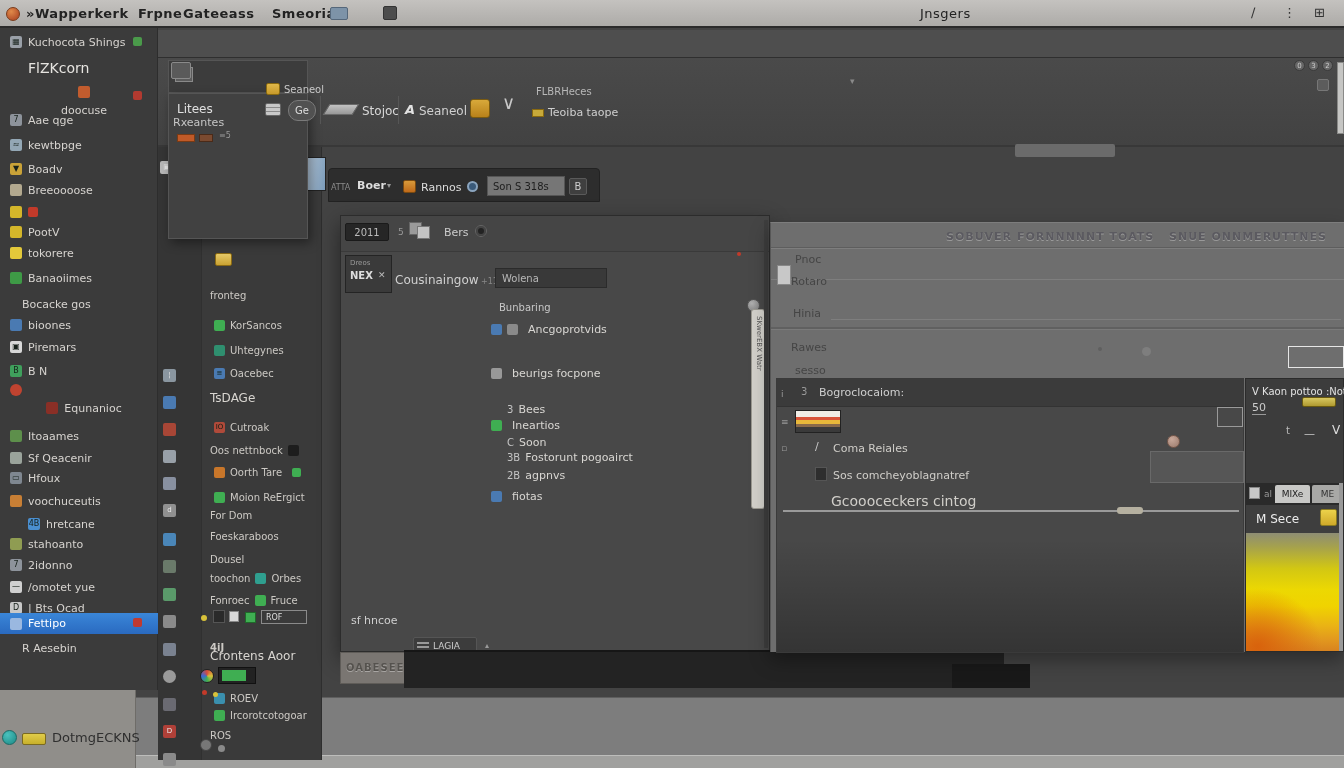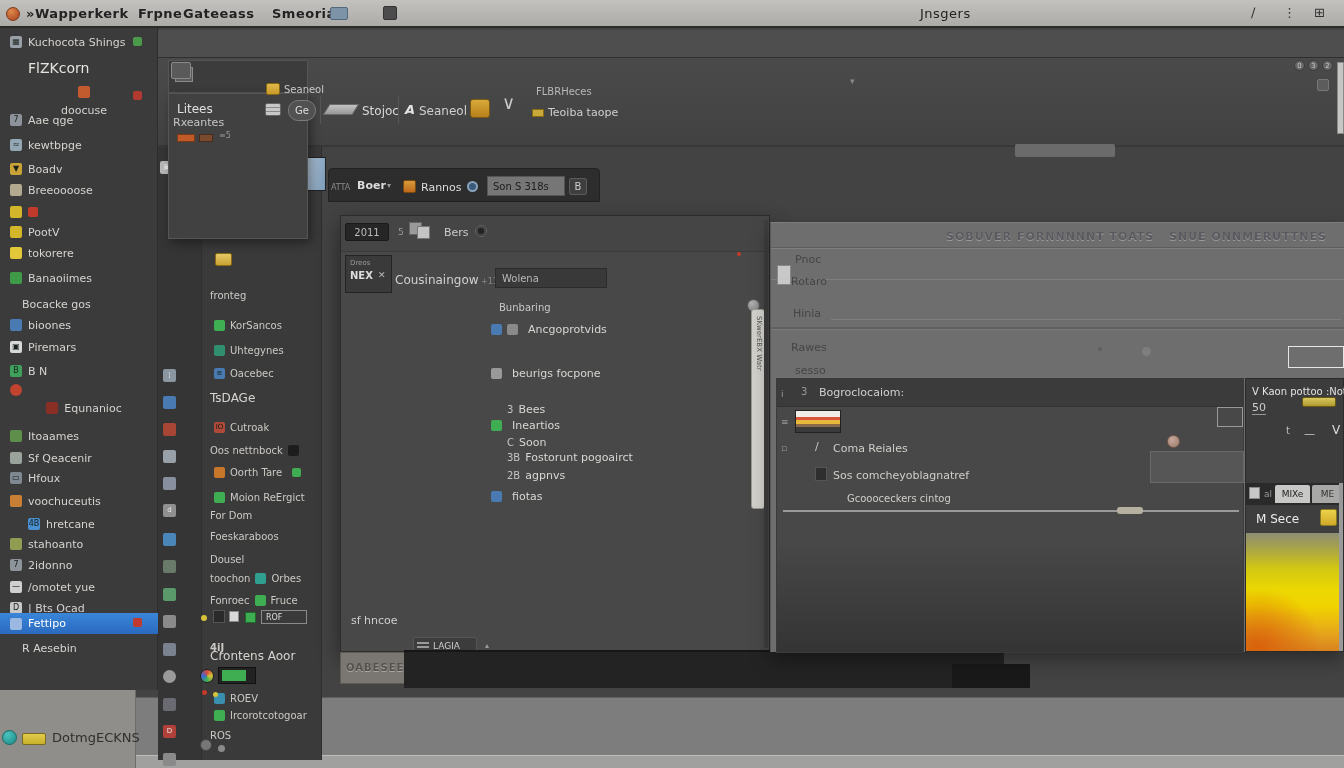--- a/index.html
+++ b/index.html
@@ -664,21 +664,21 @@
       <span class="abs txt" style="left:4px;top:38px;font-size:9px;color:#999">≡</span>
       <span class="abs txt" style="left:4px;top:64px;font-size:9px;color:#999">▫</span>
       <div class="abs" style="left:18px;top:31px;width:46px;height:23px;border:1px solid #222;background:linear-gradient(180deg,#f0ede6 0 30%,#d8543a 30% 45%,#e8b83a 45% 60%,#8a6a4a 60% 75%,#3a3a3a 75% 100%)"></div>
       <div class="abs" style="left:440px;top:28px;width:26px;height:20px;border:1px solid #9a9a9a"></div>
       <span class="abs" style="left:390px;top:56px;width:13px;height:13px;border-radius:50%;background:radial-gradient(circle at 35% 30%,#c8a89a,#9a7a6c);border:1px solid #7a5a4c"></span>
       <div class="abs" style="left:373px;top:72px;width:94px;height:32px;background:#565656;border:1px solid #696969"></div>
       <span class="abs txt" style="left:38px;top:61px;font-size:11px;color:#ccc">∕</span>
       <span class="rps-row" style="left:56px;top:63px">Coma Reiales</span>
       <span class="abs" style="left:38px;top:88px;width:12px;height:14px;background:#2e2e2e;border:1px solid #555"></span>
       <span class="rps-row" style="left:56px;top:90px">Sos comcheyoblagnatref</span>
-      <span class="rps-row" style="left:70px;top:114px;font-size:10px">Gcoooceckers cintog</span>
+      <span class="rps-row" style="left:54px;top:114px;font-size:14px">Gcoooceckers cintog</span>
       <div class="abs" style="left:6px;top:131px;width:456px;height:2px;background:#9a9a9a"></div>
       <div class="abs" style="left:340px;top:128px;width:26px;height:7px;border-radius:3px;background:#b5b0a0"></div>
       <div class="abs" style="left:0;top:160px;width:466px;height:113px;background:linear-gradient(rgba(0,0,0,0),rgba(0,0,0,.28))"></div>
     </div>
   </div>
 
   <div id="fr-panel" class="abs">
     <span class="abs txt" style="left:6px;top:7px;font-size:10px;color:#e2e2e2">V Kaon pottoo :Not</span>
     <span class="abs txt" style="left:6px;top:22px;font-size:11px;color:#ccc;border-bottom:1px solid #999">50</span>
     <span class="abs" style="left:56px;top:18px;width:34px;height:10px;background:linear-gradient(#d8c860,#b09a30);border:1px solid #6a5a10;border-radius:2px"></span>

